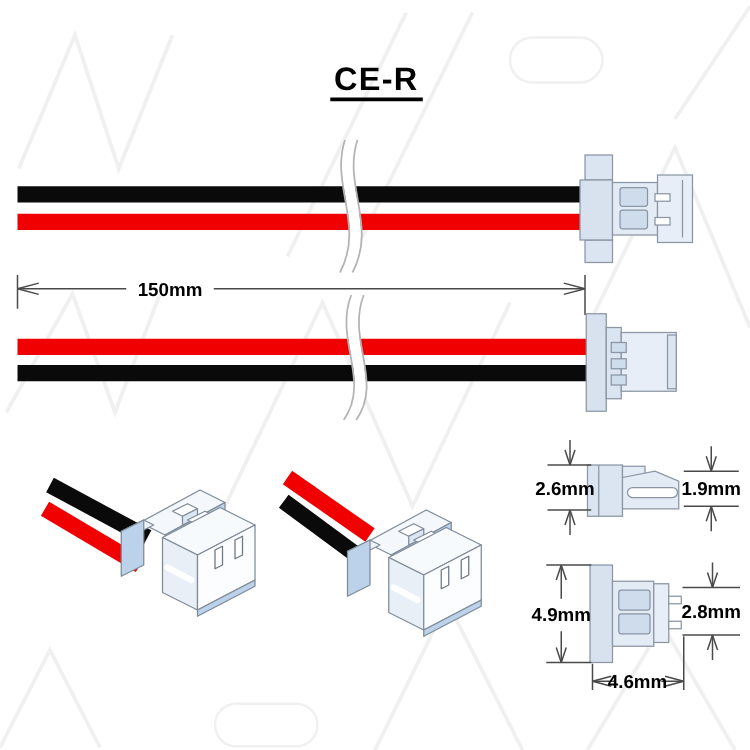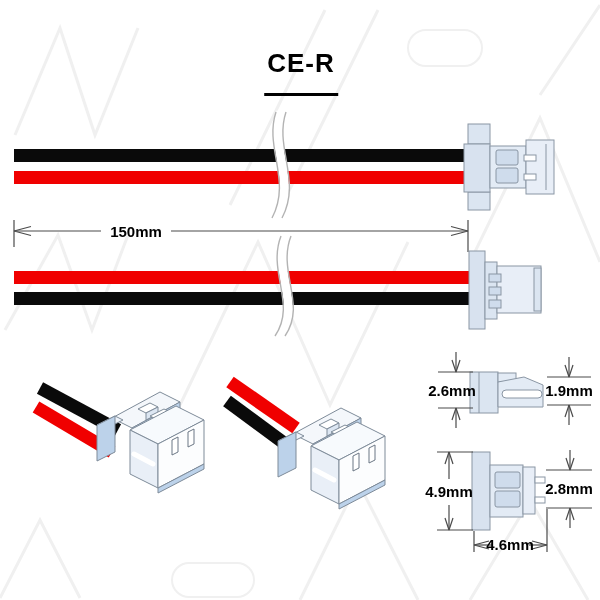--- a/index.html
+++ b/index.html
@@ -1,21 +1,21 @@
 <!DOCTYPE html>
 <html><head>
 <meta charset="utf-8">
 <style>
   html,body{margin:0;padding:0;background:#fff;}
   .stage{position:relative;width:600px;height:600px;background:#ffffff;overflow:hidden;
          font-family:"Liberation Sans",sans-serif;}
   .stage svg{position:absolute;left:0;top:0;}
   .page-title{position:absolute;left:301px;top:50px;transform:translateX(-50%);
     font-size:26px;font-weight:bold;letter-spacing:1px;color:#000;
-    border-bottom:3px solid #000;padding:0 3px 16px 3px;line-height:1.05;}
+    border-bottom:3px solid #000;padding:0 3px 1px 3px;line-height:1.05;}
   text.dim{font-family:"Liberation Sans",sans-serif;font-size:15px;font-weight:700;fill:#000;}
   .dimline{stroke:#4a4a4a;stroke-width:1.2;fill:none;}
   .conn{stroke:#8a96a4;stroke-width:1;}
   .iso{stroke:#7e8b99;stroke-width:1;stroke-linejoin:round;}
   .wm{stroke:#f0f0f0;stroke-width:3;fill:none;}
 </style>
 </head>
 <body>
 
 <div class="stage">

